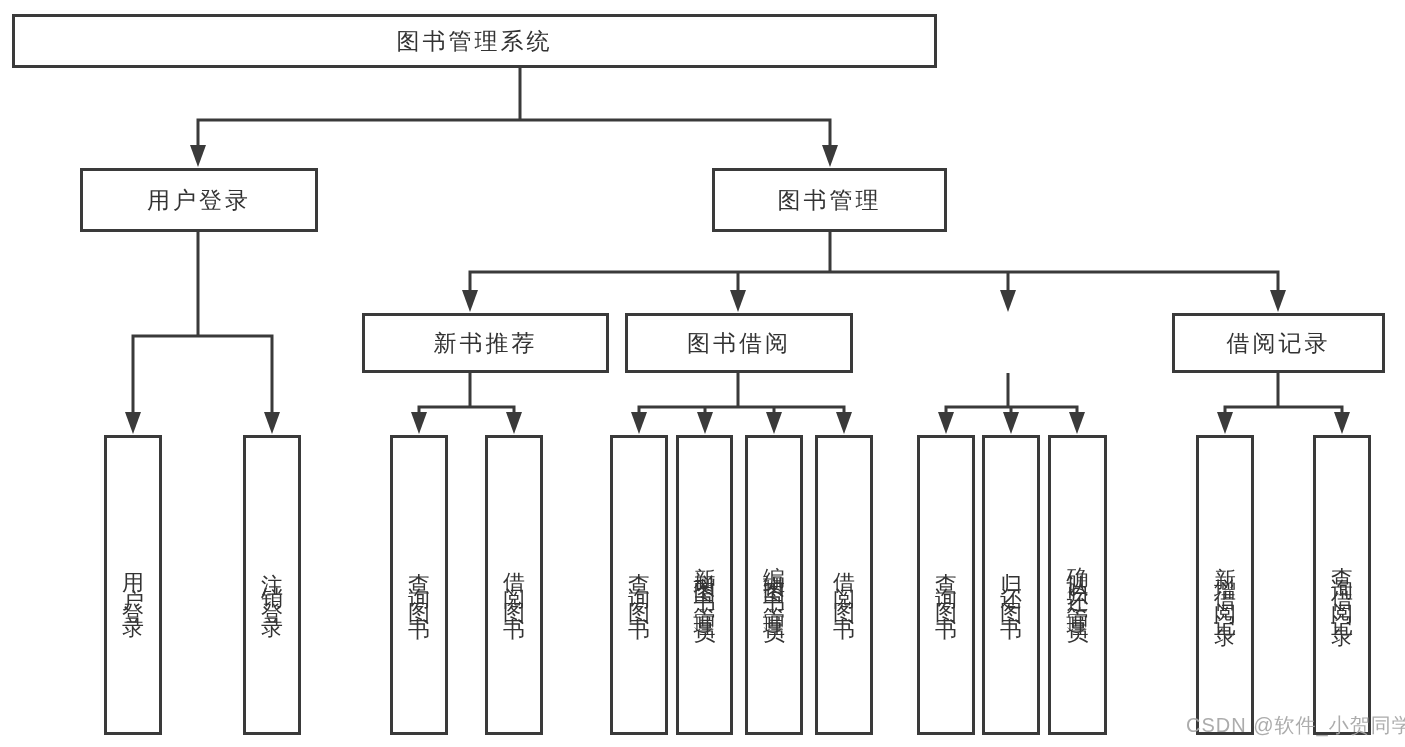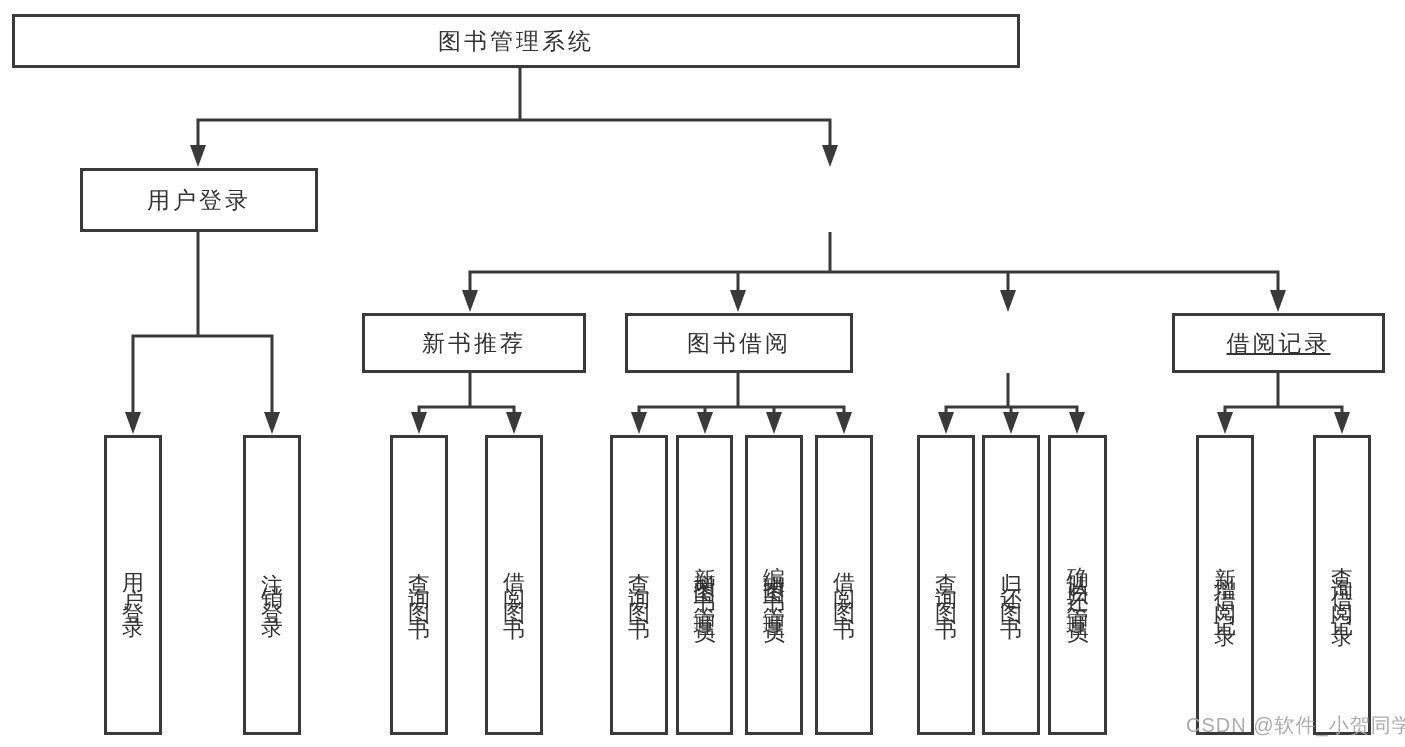--- a/index.html
+++ b/index.html
@@ -35,27 +35,27 @@
     writing-mode: vertical-rl;
     text-orientation: mixed;
     font-size: 22px;
     line-height: 1;
   }
   .sp4 { letter-spacing: 15px; }
   .sp6 { letter-spacing: 12px; }
   .sp9 { letter-spacing: 8px; }
 
   
-  .n-root   { left: 12px;   top: 14px;  width: 1008px; height: 54px; }
+  .n-root   { left: 12px;   top: 14px;  width: 925px; height: 54px; }
   .n-ulogin { left: 80px;   top: 168px; width: 238px;  height: 64px; }
   .n-bmgmt  { left: 712px;  top: 168px; width: 235px;  height: 64px; }
-  .n-nbrec  { left: 362px;  top: 313px; width: 224px;  height: 60px; }
+  .n-nbrec  { left: 362px;  top: 313px; width: 247px;  height: 60px; }
   .n-bborr  { left: 625px;  top: 313px; width: 228px;  height: 60px; text-align: right; }
   .n-cborr  { left: 902px;  top: 313px; width: 213px;  height: 60px; }
-  .n-brec   { left: 1172px; top: 313px; width: 213px;  height: 60px; text-decoration: underline; }
+  .n-brec   { left: 1172px; top: 313px; width: 213px;  height: 60px; }
 
   .leaf { top: 435px; width: 58px; height: 300px; }
   .l-u1 { left: 104px; }
   .l-u2 { left: 243px; }
   .l-n1 { left: 390px; }
   .l-n2 { left: 485px; }
   .l-b1 { left: 610px; }
   .l-b2 { left: 676px; width: 57px; }
   .l-b3 { left: 745px; }
   .l-b4 { left: 815px; }
@@ -131,20 +131,23 @@
     </g>
   </svg>
 
   <div class="box n-root">
     <span class="hlabel">图书管理系统</span>
   </div>
 
   <div class="box n-ulogin">
     <span class="hlabel">用户登录</span>
   </div>
+  <div class="box n-bmgmt">
+    <span class="hlabel">图书管理</span>
+  </div>
 
   <div class="box n-nbrec">
     <span class="hlabel">新书推荐</span>
   </div>
   <div class="box n-bborr">
     <span class="hlabel">图书借阅</span>
   </div>
   <div class="box n-brec">
     <span class="hlabel">借阅记录</span>
   </div>

